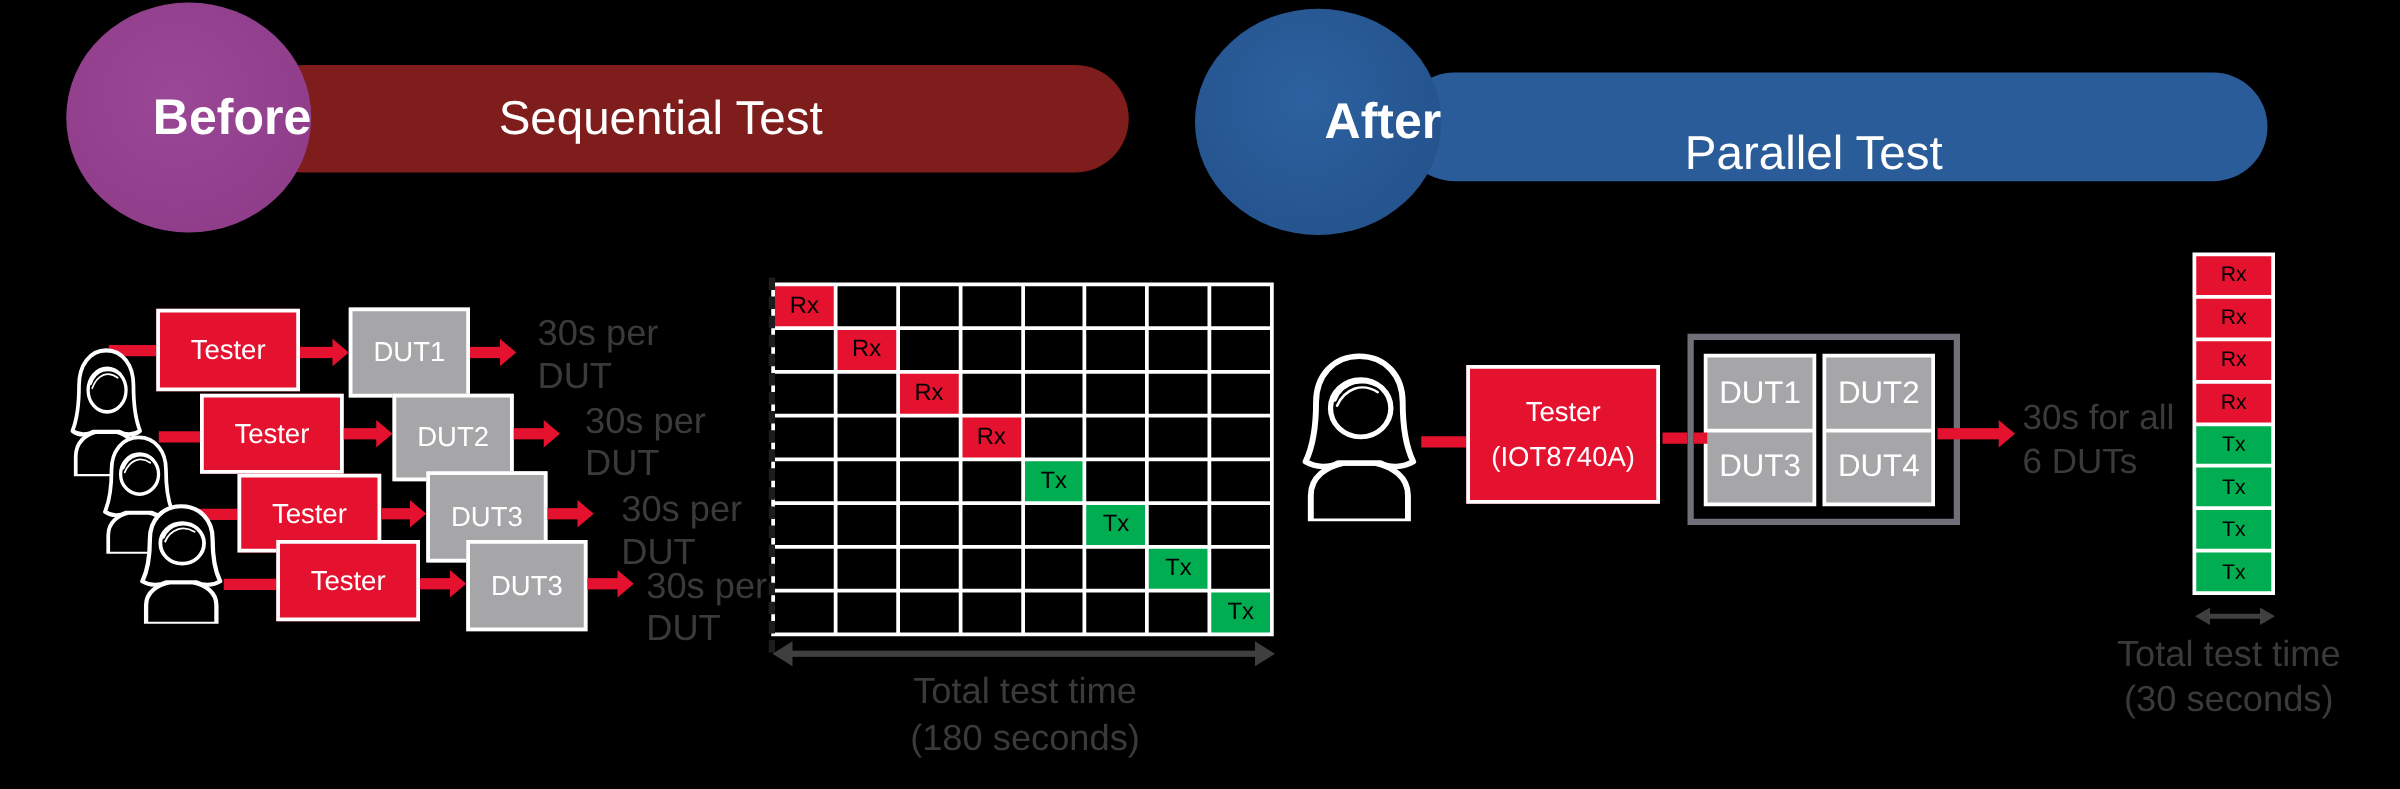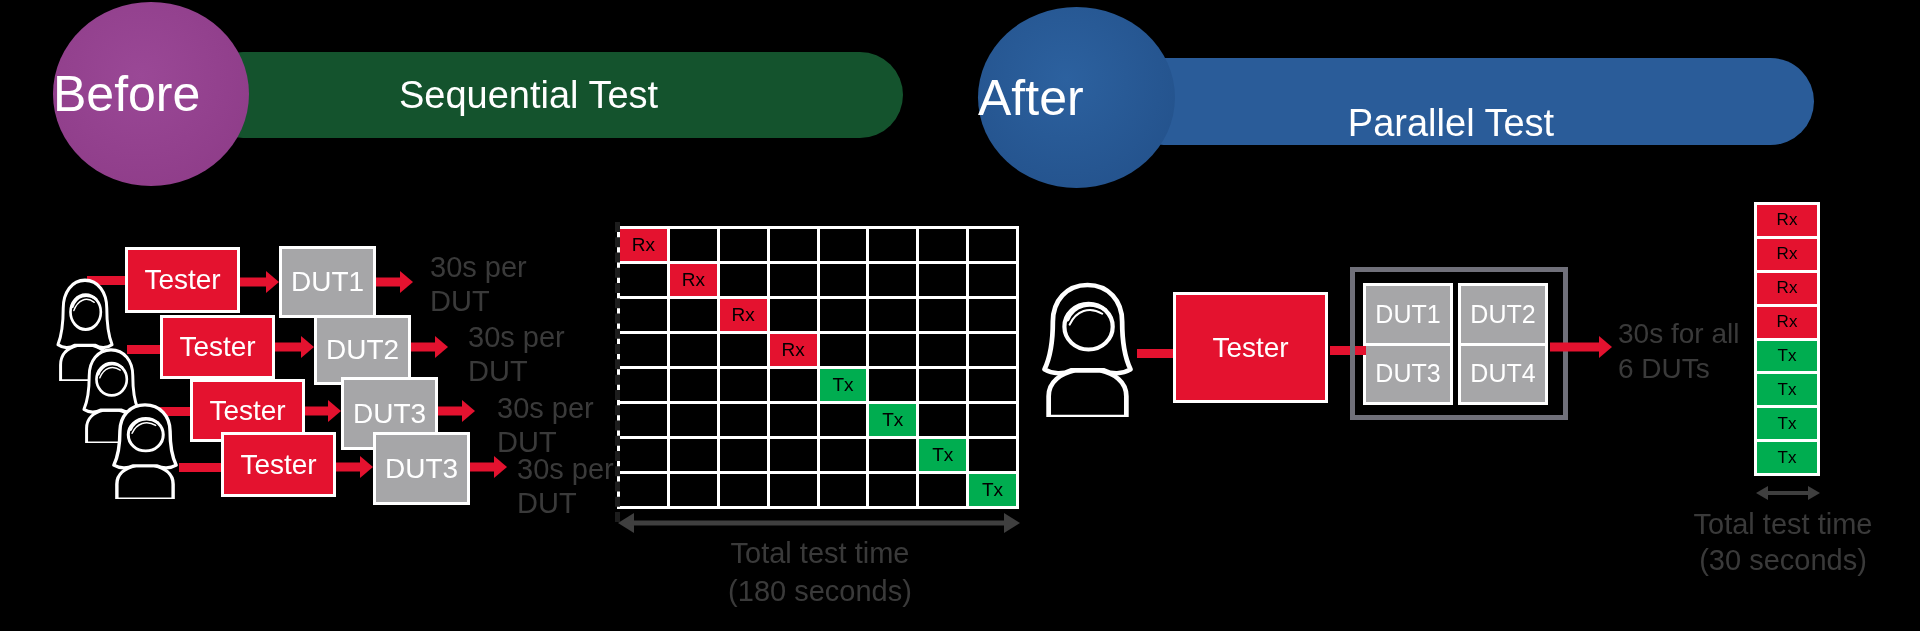--- a/index.html
+++ b/index.html
@@ -3,35 +3,35 @@
 <meta charset="utf-8">
 <style>
   html,body { margin:0; padding:0; background:#000; }
   #stage {
     position:relative; width:1920px; height:631px; background:#000;
     overflow:hidden; font-family:"Liberation Sans", sans-serif;
   }
   
   .hcircle {
     position:absolute; border-radius:50%; display:flex; align-items:center;
-    justify-content:flex-start; color:#fff; font-weight:normal; font-size:50px; z-index:6;
+    justify-content:flex-end; color:#fff; font-weight:bold; font-size:40px; z-index:6;
   }
   .hpill {
     position:absolute; border-radius:46px; display:flex; align-items:center;
     justify-content:center; color:#fff; font-size:38px; z-index:5;
   }
   .c-purple { background:radial-gradient(circle at 45% 40%, #9a4896, #8c3a86); }
-  .p-purple { background:#14532d; }
+  .p-purple { background:#7f1d1d; }
   .c-blue   { background:radial-gradient(circle at 45% 40%, #2c619f, #224f88); }
   .p-blue   { background:#2A5C99;align-items:flex-end; }
   
   .box {
     position:absolute; display:flex; flex-direction:column; align-items:center;
     justify-content:center; color:#fff; border:3px solid #fff; box-sizing:border-box;
-    font-size:28px; line-height:36px; text-align:center;
+    font-size:22px; line-height:36px; text-align:center;
   }
   .box.red  { background:#E4122F; }
   .box.gray { background:#A6A6A8; }
   
   .bar { position:absolute; height:9px; background:#E4122F; z-index:4; }
   .arrow { position:absolute; height:24px; z-index:15; }
   .arrow .a-shaft {
     position:absolute; left:0; right:11px; top:50%; transform:translateY(-50%);
     height:9px; background:#E4122F;
   }
@@ -110,21 +110,21 @@
   <div class="hpill p-purple" style="left:200px;top:52px;width:657px;height:86px;padding-right:46px;">
     <span>Sequential Test</span>
   </div>
   <div class="hcircle c-purple" style="left:53px;top:2px;width:196px;height:184px;">
     <span>Before</span>
   </div>
 
   <div class="hpill p-blue" style="left:1120px;top:58px;width:662px;height:87px;padding-right:32px;">
     <span>Parallel Test</span>
   </div>
-  <div class="hcircle c-blue" style="left:978px;top:7px;width:197px;height:181px;">
+  <div class="hcircle c-blue" style="left:956px;top:7px;width:197px;height:181px;">
     <span>After</span>
   </div>
 
   <div id="seq-rows">
       <div class="person" style="left:52px;top:275px;width:66px;height:106px;z-index:5;"><svg viewBox="0 0 100 140" width="100%" height="100%" preserveAspectRatio="none">
           <path d="M13,140 L13,119 C13,104 25,96 38,93 L62,93 C75,96 87,104 87,119 L87,140 Z" fill="#000" stroke="#fff" stroke-width="4.5"></path>
           <path d="M50,7 C30,7 17,23 17,44 C17,64 15,79 9,92 C17,97 27,97 34,93 L66,93 C73,97 83,97 91,92 C85,79 83,64 83,44 C83,23 70,7 50,7 Z" fill="#000" stroke="#fff" stroke-width="4.5" stroke-linejoin="round"></path>
           <circle cx="51" cy="49" r="23" fill="#000" stroke="#fff" stroke-width="4"></circle>
           <path d="M31,42 C37,27 53,23 67,32" fill="none" stroke="#fff" stroke-width="3.5" stroke-linecap="round"></path>
           <path d="M33,47 C39,33 52,28 64,36" fill="none" stroke="#fff" stroke-width="2" stroke-linecap="round"></path>
@@ -320,20 +320,21 @@
         <path d="M50,7 C30,7 17,23 17,44 C17,64 15,79 9,92 C17,97 27,97 34,93 L66,93 C73,97 83,97 91,92 C85,79 83,64 83,44 C83,23 70,7 50,7 Z" fill="#000" stroke="#fff" stroke-width="4.5" stroke-linejoin="round"></path>
         <circle cx="51" cy="49" r="23" fill="#000" stroke="#fff" stroke-width="4"></circle>
         <path d="M31,42 C37,27 53,23 67,32" fill="none" stroke="#fff" stroke-width="3.5" stroke-linecap="round"></path>
         <path d="M33,47 C39,33 52,28 64,36" fill="none" stroke="#fff" stroke-width="2" stroke-linecap="round"></path>
       </svg></div>
 
   <div class="bar" style="left:1137px;top:349px;width:36px;"></div>
 
   <div class="box red" style="left:1173px;top:292px;width:155px;height:111px;z-index:10;">
     <span>Tester</span>
+    <span>(IOT8740A)</span>
   </div>
 
   <div class="bar" style="left:1330px;top:346px;width:20px;"></div>
   <div class="bar" style="left:1355px;top:346px;width:11px;z-index:6;"></div>
 
 
   <div class="shield">
     <div class="shield-group" style="left:8px;" id="shield-left">
         <div class="scell">
           <span>DUT1</span>

